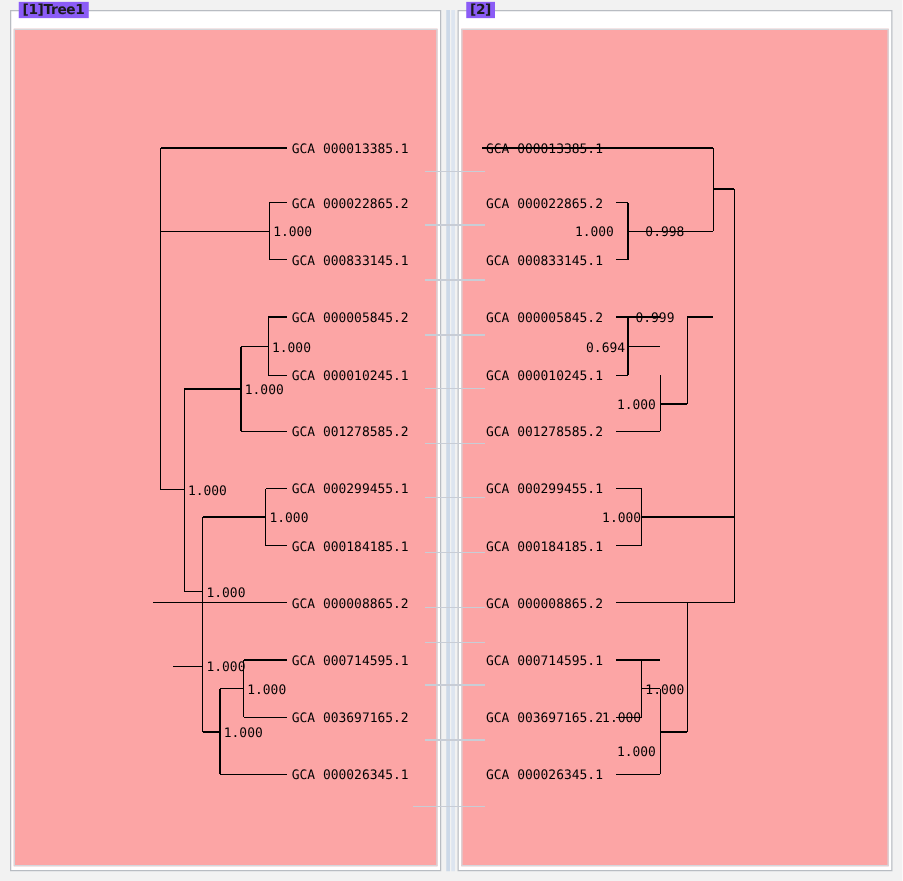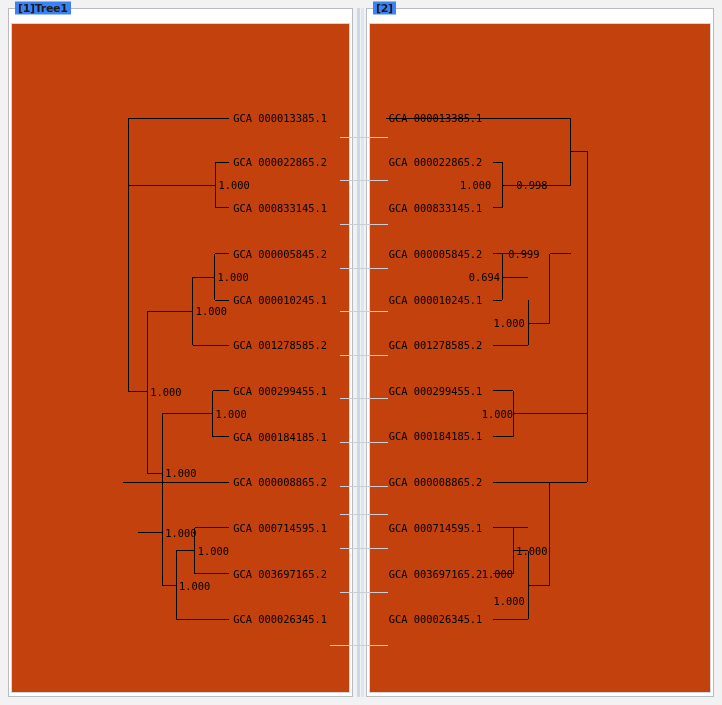--- a/index.html
+++ b/index.html
@@ -25,34 +25,34 @@
     box-sizing: border-box;
   }
   #panel-left  { left: 8px;   width: 345px; }
   #panel-right { left: 366px; width: 348px; }
 
   .panel-title {
     position: absolute;
     top: -1px;
     left: 6px;
     transform: translateY(-50%);
-    background: #3b82f6;
+    background: #8b5cf6;
     padding: 0 3px;
     font-family: "DejaVu Sans", sans-serif;
     font-size: 11px;
     font-weight: bold;
     color: #1b1b1b;
     white-space: nowrap;
     letter-spacing: -0.3px;
   }
   .panel-inner {
     position: absolute;
     left: 2px; top: 14px;
     right: 2px; bottom: 3px;
-    background: #c2410c;
+    background: #fca5a5;
     border: 1px solid #d3d7dc;
     box-sizing: border-box;
     overflow: hidden;
     padding-left: 37px;
   }
 
   
   #splitter {
     position: absolute;
     left: 355px;

